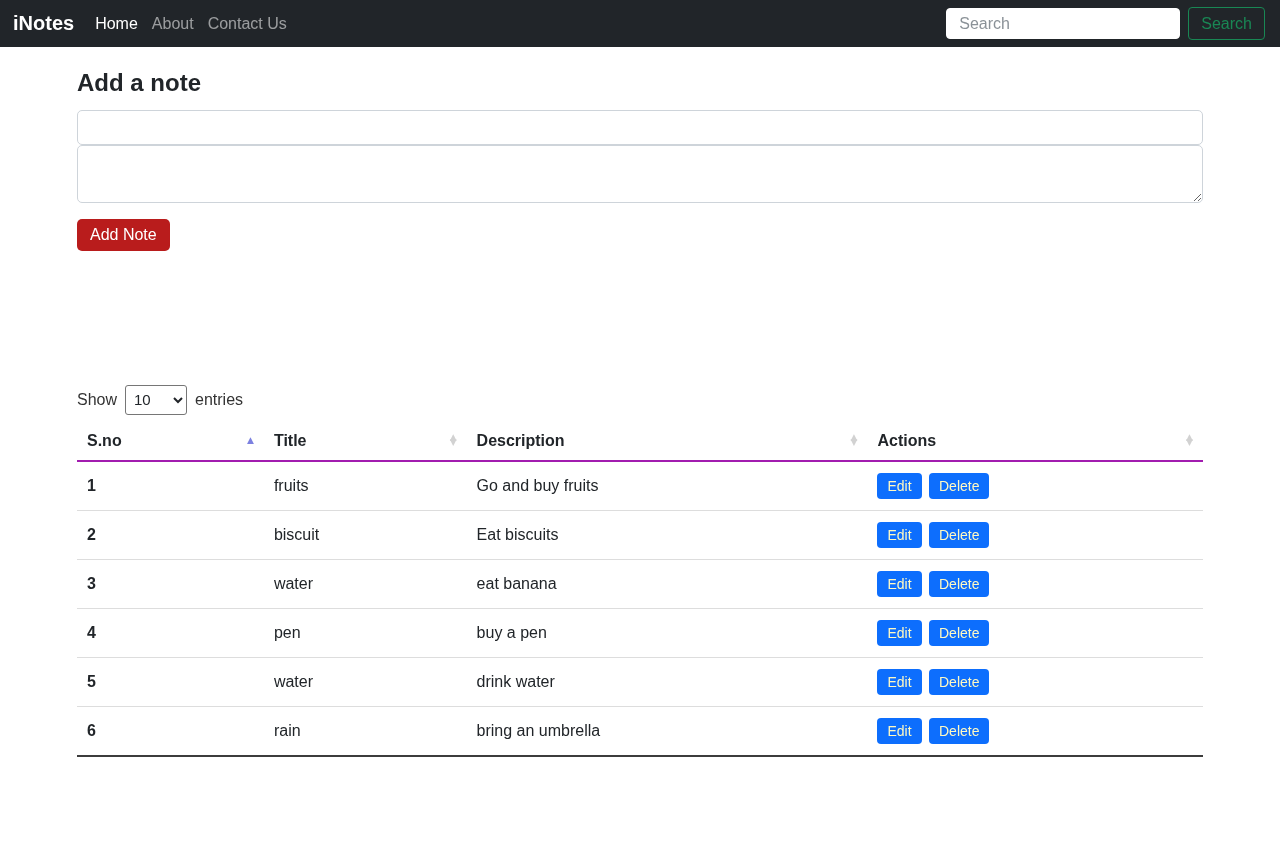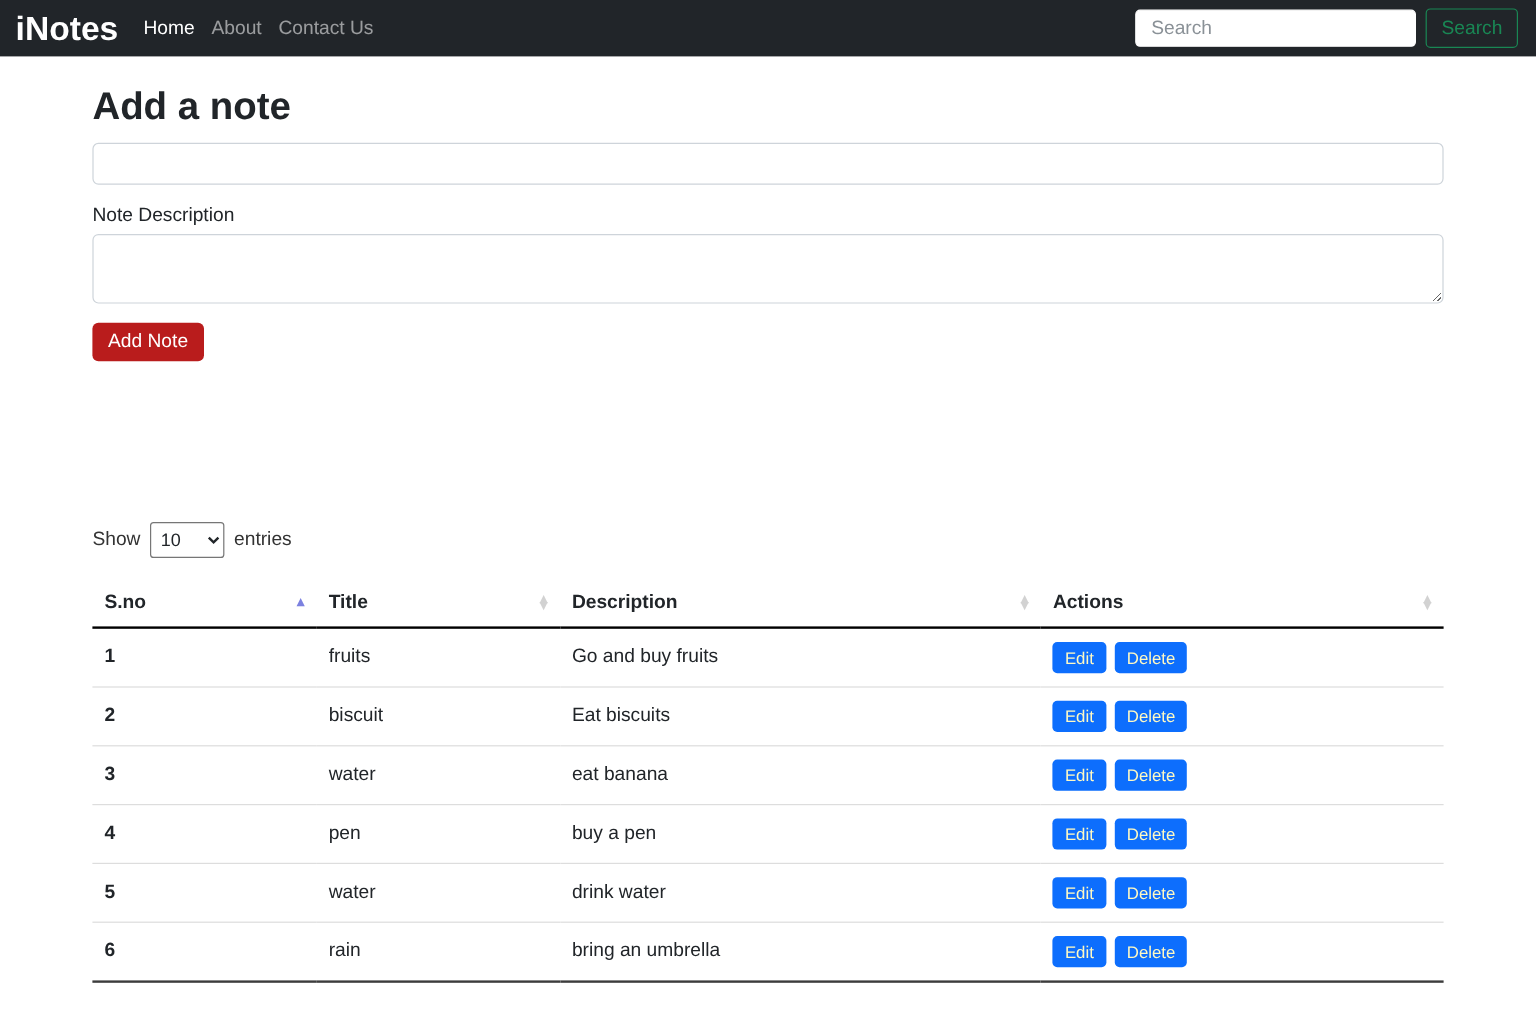--- a/index.html
+++ b/index.html
@@ -16,21 +16,21 @@
   
   .navbar {
     height: 47px;
     background: #212529;
     display: flex;
     align-items: center;
     padding: 0 15px 0 13px;
   }
   .brand {
     color: #fff;
-    font-size: 28px;
+    font-size: 20px;
     font-weight: 700;
     margin-right: 14px;
     cursor: pointer;
   }
   .nav-links { display: flex; }
   .nav-link {
     font-size: 16px;
     padding: 8px 7px;
     color: rgba(255,255,255,0.55);
     cursor: pointer;
@@ -62,21 +62,21 @@
     font-size: 16px;
     font-family: inherit;
     cursor: pointer;
   }
 
   
   .container { width: 1126px; margin: 0 auto; }
 
   
   .page-title {
-    font-size: 32px;
+    font-size: 24px;
     font-weight: 700;
     line-height: 1.2;
     margin: 22px 0 12px 0;
   }
   .form-label {
     display: block;
     font-size: 16px;
     margin-bottom: 6px;
   }
   .form-control {
@@ -103,21 +103,21 @@
     font-family: inherit;
     cursor: pointer;
   }
 
   
   .dt-wrapper { margin-top: 134px; }
   .dt-controls {
     display: flex;
     justify-content: space-between;
     align-items: center;
-    margin-bottom: 19px;
+    margin-bottom: 7px;
     font-size: 16px;
   }
   .dt-length { display: flex; align-items: center; color: #333; }
   .dt-length select {
     margin: 0 8px;
     height: 30px;
     min-width: 62px;
     border: 1px solid #767676;
     border-radius: 3px;
     font-size: 15px;
@@ -141,21 +141,21 @@
 
   table.dataTable {
     width: 100%;
     border-collapse: collapse;
     font-size: 16px;
   }
   table.dataTable thead th {
     text-align: left;
     font-weight: 700;
     padding: 10px 26px 10px 10px;
-    border-bottom: 2px solid #000000;
+    border-bottom: 2px solid #a21caf;
     position: relative;
     cursor: pointer;
     color: #212529;
   }
   th.col-sno { width: 16.6%; }
   th.col-title { width: 18%; }
   th.col-desc { width: 35.6%; }
   th.col-actions { width: 29.8%; }
   .sort-icon {
     position: absolute;
@@ -207,21 +207,20 @@
     <button class="btn-outline-success">Search</button>
   </div>
 </nav>
 
 <div class="container">
 
   <h2 class="page-title">Add a note</h2>
 
   <input type="text" class="form-control" value="" style="">
 
-  <label class="form-label mt">Note Description</label>
   <textarea class="form-control" style=""></textarea>
 
   <button class="btn-primary">Add Note</button>
 
   
   <div class="dt-wrapper">
 
     <div class="dt-controls">
       <div class="dt-length">
         <span>Show</span>

